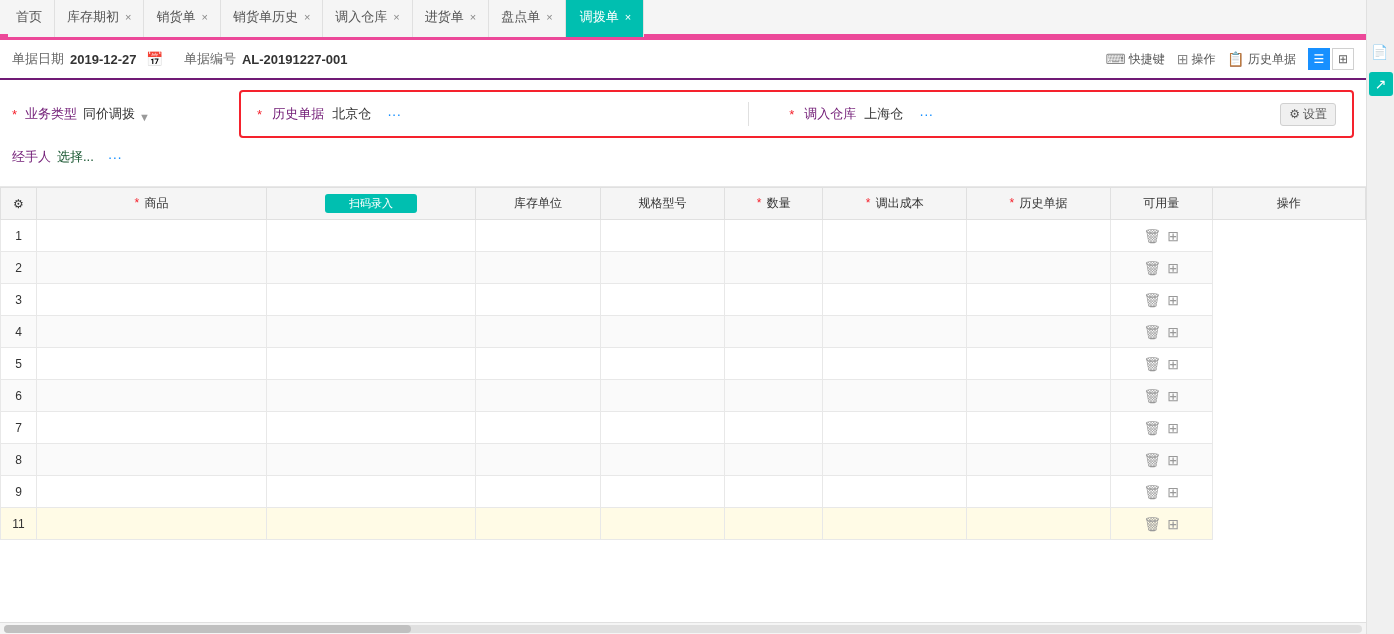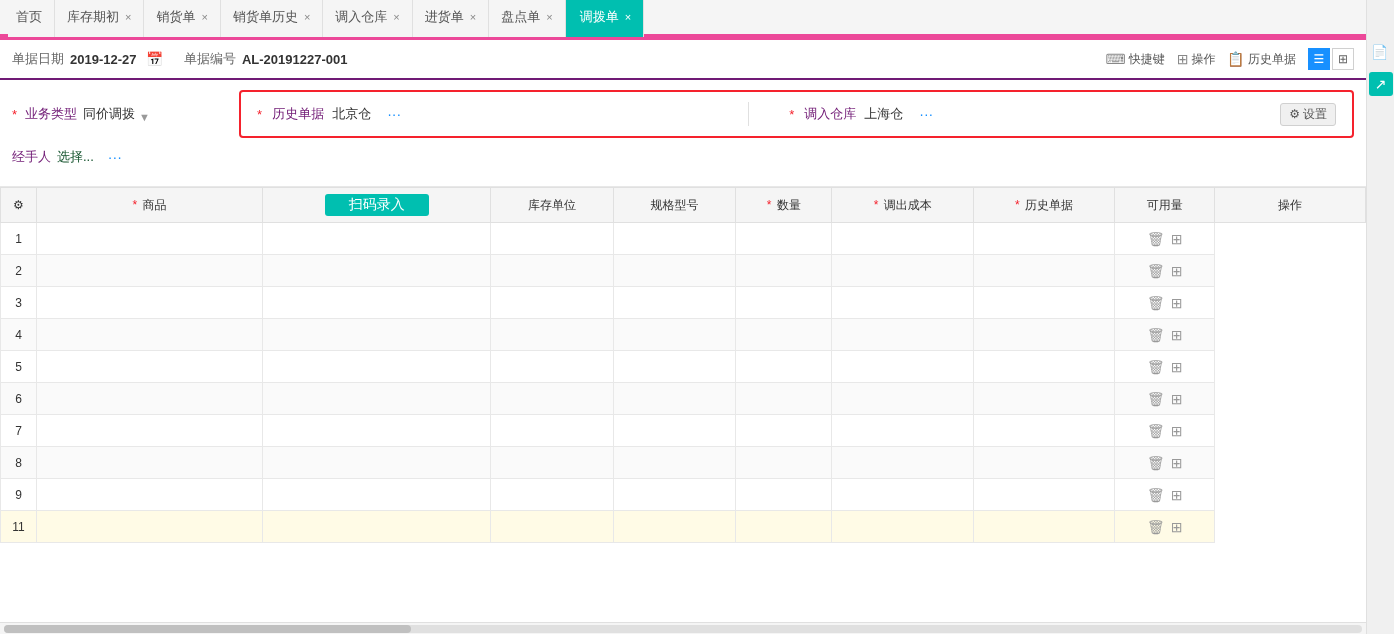--- a/index.html
+++ b/index.html
@@ -185,21 +185,21 @@
     .data-table tr:nth-child(even) td { background: #fafafa; }
     .data-table tr:last-child td { background: #fffbf0; }
     .th-settings { width: 36px; }
     .th-product { min-width: 120px; margin-top: 24px; }
     .scan-btn {
       background: #00bfb0;
       color: #fff;
       border: none;
       border-radius: 3px;
       padding: 2px 24px;
-      font-size: 14px;
+      font-size: 11px;
       cursor: pointer;
     }
     .col-num { width: 36px; color: #666; }
     .action-icons { display: flex; align-items: center; justify-content: center; gap: 6px; }
     .action-icon { color: #999; font-size: 14px; cursor: pointer; }
     .subtotal-row td { background: #fffbe6 !important; font-weight: 500; }
 
     
     .right-sidebar {
       position: fixed;

